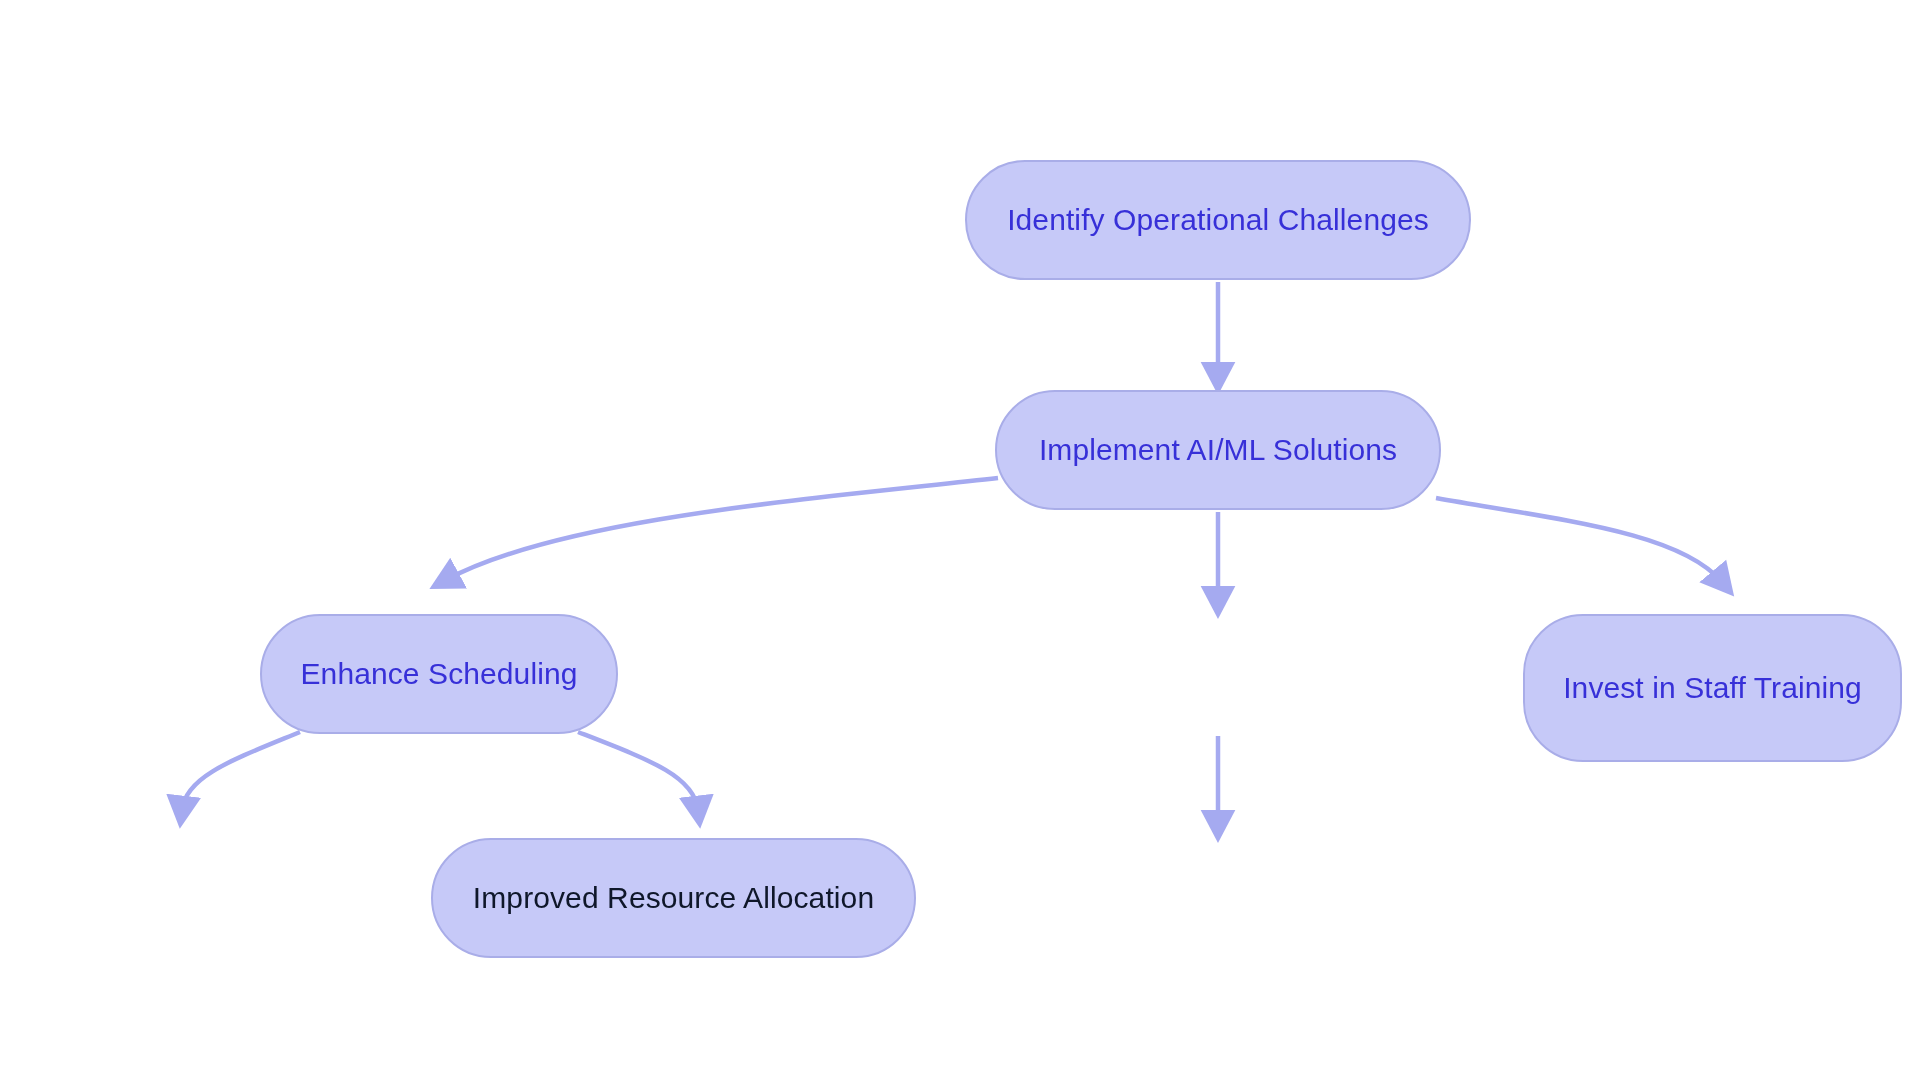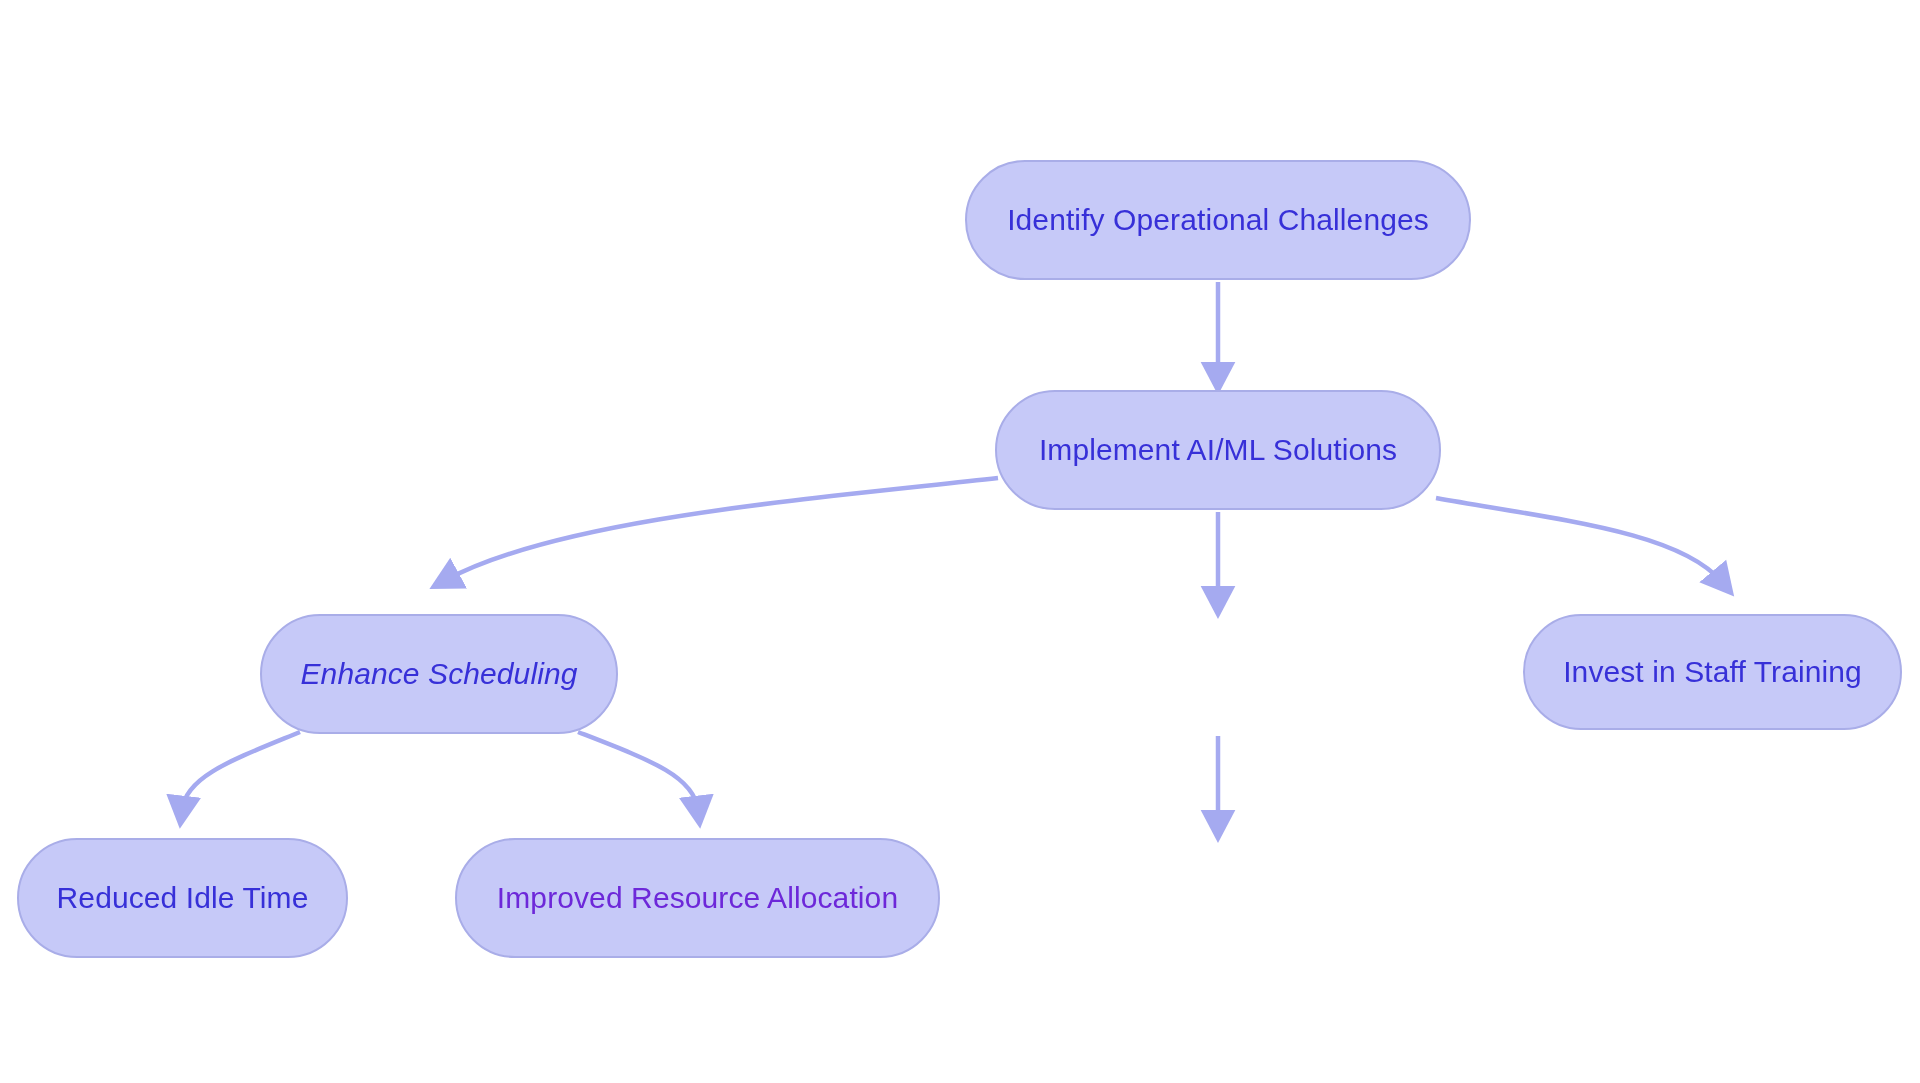--- a/index.html
+++ b/index.html
@@ -77,31 +77,28 @@
   </svg>
 
   <div class="node" style="left: 965px; top: 140px; width: 506px; height: 120px; background: rgb(198, 201, 248); border-color: rgb(169, 173, 232); color: rgb(55, 48, 216);">
     <span class="node-label">Identify Operational Challenges</span>
   </div>
 
   <div class="node" style="left: 995px; top: 370px; width: 446px; height: 120px; background: rgb(198, 201, 248); border-color: rgb(169, 173, 232); color: rgb(55, 48, 216); justify-content: center;">
     <span class="node-label">Implement AI/ML Solutions</span>
   </div>
 
-  <div class="node" style="left: 260px; top: 594px; width: 358px; height: 120px; background: rgb(198, 201, 248); border-color: rgb(169, 173, 232); color: rgb(55, 48, 216); font-style: italic;">
+  <div class="node" style="left: 260px; top: 594px; width: 358px; height: 120px; background: rgb(198, 201, 248); border-color: rgb(169, 173, 232); color: rgb(55, 48, 216);">
     <span class="node-label">Enhance Scheduling</span>
   </div>
 
 
-  <div class="node" style="left: 1523px; top: 594px; width: 379px; height: 116px; background: rgb(198, 201, 248); border-color: rgb(169, 173, 232); color: rgb(55, 48, 216);">
+  <div class="node" style="left: 1523px; top: 594px; width: 379px; height: 148px; background: rgb(198, 201, 248); border-color: rgb(169, 173, 232); color: rgb(55, 48, 216);">
     <span class="node-label">Invest in Staff Training</span>
   </div>
 
-  <div class="node" style="left: 17px; top: 818px; width: 331px; height: 120px; background: rgb(198, 201, 248); border-color: rgb(169, 173, 232); color: rgb(55, 48, 216);">
-    <span class="node-label">Reduced Idle Time</span>
-  </div>
 
-  <div class="node" style="left: 455px; top: 818px; width: 485px; height: 120px; background: rgb(198, 201, 248); border-color: rgb(169, 173, 232); color: #6d28d9;">
+  <div class="node" style="left: 431px; top: 818px; width: 485px; height: 120px; background: rgb(198, 201, 248); border-color: rgb(169, 173, 232); color: #0f172a;">
     <span class="node-label">Improved Resource Allocation</span>
   </div>
 
 
 </div>
 
 </body></html>

